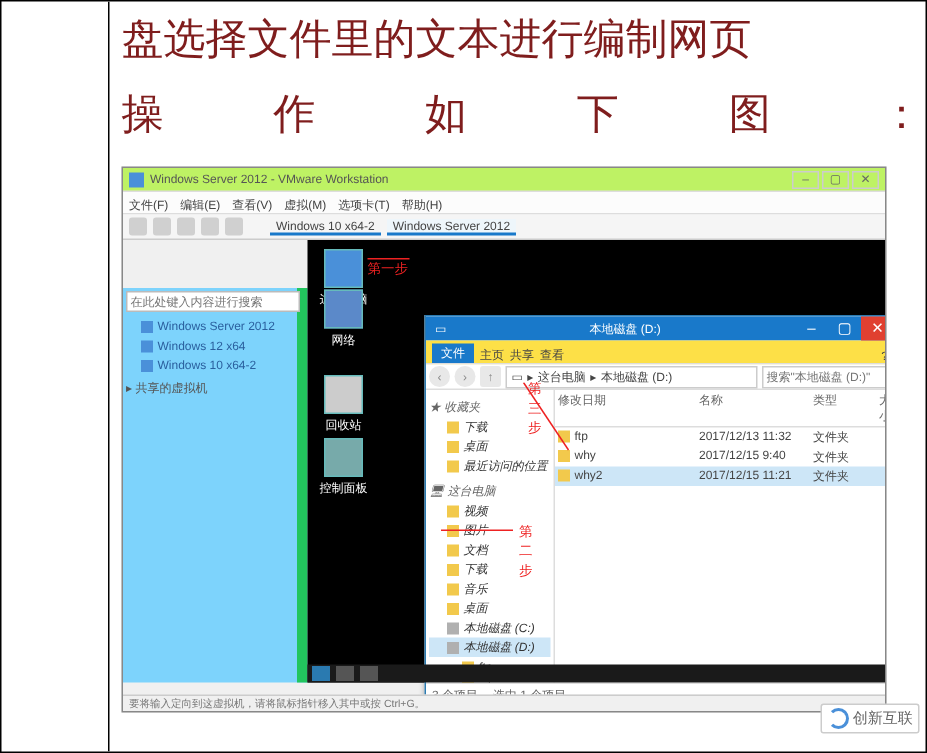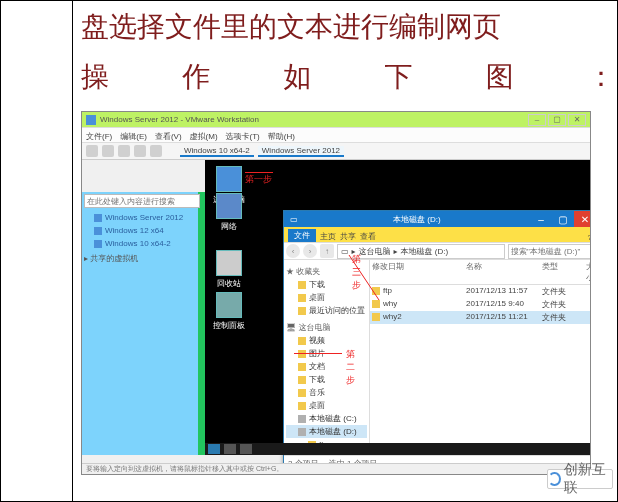--- a/index.html
+++ b/index.html
@@ -80,21 +80,21 @@
   .ex-winbtn {width:22px;height:16px;display:flex;align-items:center;justify-content:center;color:#fff;font-size:10px;}
   .ex-winbtn.close{background:#e04030;}
   .ex-ribbon { height:15px;background:#fde047;border-bottom:1px solid #ddd;display:flex;align-items:flex-end;font-size:8px;gap:4px;padding:0 4px;}
   .ex-ribbon .file{background:#1979ca;color:#fff;padding:1px 6px;}
   .ex-addr { height:16px;background:#fff;border-bottom:1px solid #ddd;display:flex;align-items:center;padding:0 2px;gap:3px;}
   .nav-btn{width:14px;height:14px;border-radius:50%;background:#e8e8e8;display:flex;align-items:center;justify-content:center;font-size:8px;color:#888;}
   .bc {flex:1;border:1px solid #ccc;height:13px;display:flex;align-items:center;font-size:8px;padding:0 3px;gap:3px;}
   .bc span{white-space:nowrap;}
   .ex-search{width:80px;height:13px;border:1px solid #ccc;font-size:8px;padding:0 2px;color:#999;}
   .ex-body{display:flex;height:calc(100% - 16px - 15px - 16px - 14px);}
-  .ex-side{width:88px;border-right:1px solid #ddd;padding:3px 2px;font-size:8px;line-height:13px;overflow:hidden;}
+  .ex-side{width:88px;border-right:1px solid #ddd;padding:3px 2px;font-size:8px;line-height:13px;overflow:hidden;font-style:italic;}
   .ex-side .grp{color:#666;margin-top:2px;}
   .ex-side .it{padding-left:12px;color:#333;}
   .ex-side .it.sel{background:#cde6f7;}
   .fico{display:inline-block;width:8px;height:8px;background:#f2c94c;margin-right:3px;vertical-align:middle;}
   .dico{display:inline-block;width:8px;height:8px;background:#b0b0b0;margin-right:3px;vertical-align:middle;}
   .ex-main{flex:1;font-size:8px;}
   .cols{display:flex;border-bottom:1px solid #ddd;color:#666;padding:1px 2px;}
   .cols div:nth-child(1){flex:0 0 94px;}
   .cols div:nth-child(2){flex:0 0 76px;}
   .cols div:nth-child(3){flex:0 0 44px;}
@@ -107,21 +107,21 @@
   .row.sel{background:#cde6f7;}
   .ex-status{height:14px;border-top:1px solid #ddd;font-size:8px;display:flex;align-items:center;padding:0 4px;color:#666;gap:10px;}
 
   .vm-taskbar{position:absolute;left:0;right:0;bottom:10px;height:12px;background:#1a1a1a;display:flex;align-items:center;padding:0 3px;gap:4px;}
   .vm-taskbar .tbi{width:12px;height:10px;background:#555;}
   .vm-status{height:10px;background:#f0f0f0;border-top:1px solid #ccc;font-size:7px;display:flex;align-items:center;padding:0 4px;color:#777;position:absolute;left:0;right:0;bottom:0;}
 
   .brand{
     position:absolute; right:4px; bottom:12px;
     width:64px;height:18px;background:#fff;border:1px solid #ccc;border-radius:2px;
-    display:flex;align-items:center;justify-content:center;font-size:14px;color:#666;font-family:Liberation Sans, sans-serif;margin-left:20px;
+    display:flex;align-items:center;justify-content:center;font-size:10px;color:#666;font-family:Liberation Sans, sans-serif;margin-left:20px;
   }
   .brand .logo{width:10px;height:10px;border:2px solid #4a90d9;border-left-color:transparent;border-radius:50%;margin-right:3px;}
 </style>
 </head>
 <body>
 
 <div class="vsep"></div>
 
 <div class="doc-text">
   <div>盘选择文件里的文本进行编制网页</div>
@@ -244,21 +244,21 @@
           </div>
           <div class="ex-main">
             <div class="cols">
               <div>修改日期</div>
               <div>名称</div>
               <div>类型</div>
               <div>大小</div>
             </div>
             <div class="row">
               <div><span class="fico"></span><span>ftp</span></div>
-              <div>2017/12/13 11:57</div>
+              <div>2017/12/13 11:32</div>
               <div>文件夹</div>
               <div></div>
             </div>
             <div class="row">
               <div><span class="fico"></span><span>why</span></div>
               <div>2017/12/15 9:40</div>
               <div>文件夹</div>
               <div></div>
             </div>
             <div class="row sel">

